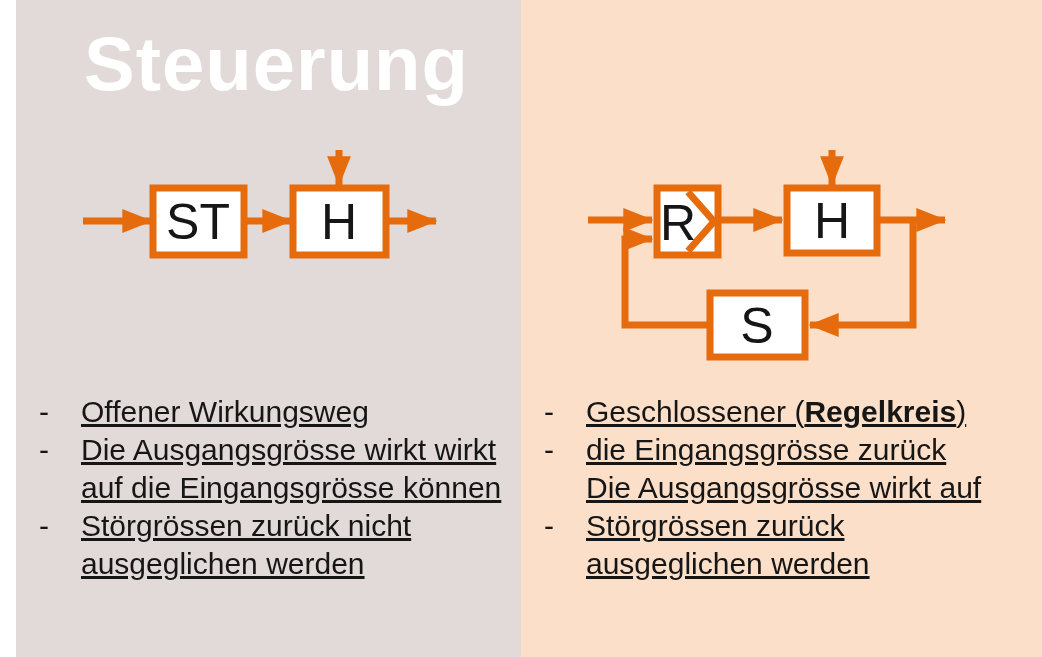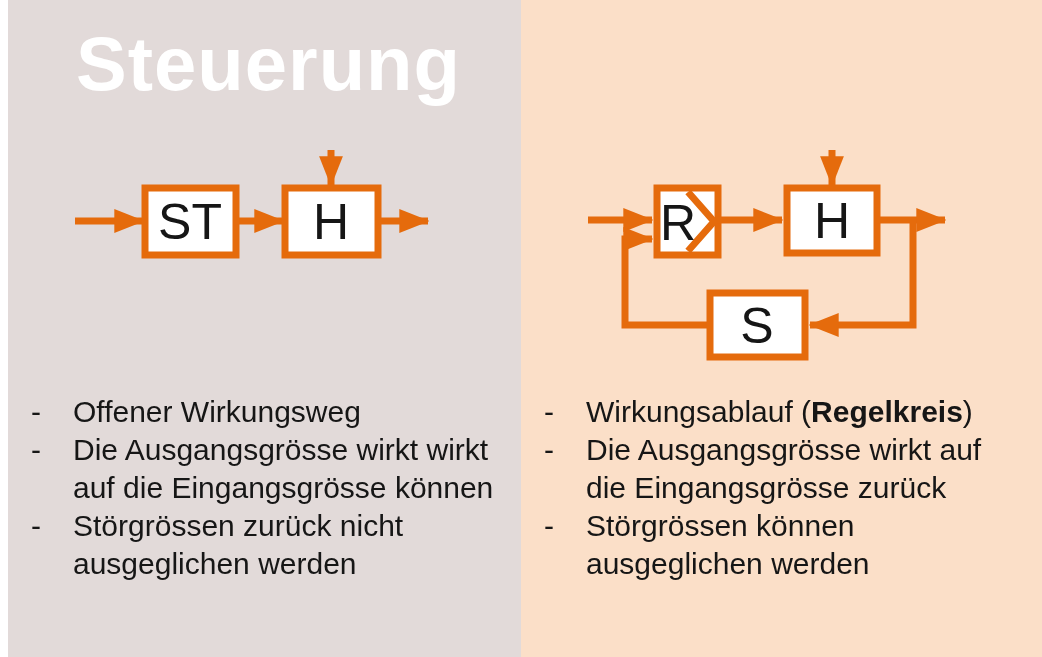--- a/index.html
+++ b/index.html
@@ -11,21 +11,21 @@
     --block-fill:#ffffff;
   }
   *{box-sizing:border-box;}
   html,body{margin:0;padding:0;}
   body{
     width:1042px;height:657px;position:relative;overflow:hidden;
     font-family:"Liberation Sans","DejaVu Sans",sans-serif;
     background:#ffffff;
   }
   .panel{position:absolute;top:0;height:657px;width:521px;}
-  .panel.left{left:8px;background:var(--bg-left);}
+  .panel.left{left:16px;background:var(--bg-left);}
   .panel.right{left:521px;background:var(--bg-right);}
   .title{
     position:absolute;top:18px;left:0;width:100%;margin:0;
     text-align:center;font-size:76px;font-weight:bold;line-height:92px;
     letter-spacing:1px;color:var(--title);white-space:nowrap;
   }
   .diagram{position:absolute;left:0;top:0;}
   .diagram .box{fill:var(--block-fill);stroke:var(--accent);stroke-width:7;}
   .diagram .flow{stroke:var(--accent);stroke-width:7;fill:none;}
   .diagram .blocklabel{
@@ -33,21 +33,21 @@
     font-size:50px;fill:var(--text);
   }
   marker path{fill:var(--accent);}
   .bullets{
     position:absolute;top:393px;left:20px;width:495px;
     margin:0;padding:0;list-style:none;
     font-size:30px;line-height:38px;color:var(--text);
   }
   .bullets li{display:flex;align-items:flex-start;}
   .bullets .dash{flex:0 0 45px;padding-left:3px;}
-  .bullets .btext{flex:1;}
+  .bullets .btext{flex:1;text-decoration:underline;}
   .bullets .b{font-weight:bold;}
 </style>
 </head>
 <body>
 
 <section class="panel left">
   <h1 class="title">Steuerung</h1>
 
   <svg class="diagram" width="521" height="390" viewBox="0 0 521 390" xmlns="http://www.w3.org/2000/svg">
     <defs>
@@ -104,31 +104,31 @@
     <line class="flow" x1="877" y1="220" x2="945" y2="220" marker-end="url(#ah)"></line>
     <path class="flow" d="M913,220 L913,325 L810,325" marker-end="url(#ah)"></path>
     <rect class="box" x="710" y="293" width="95" height="64"></rect>
     <text class="blocklabel" x="757" y="326" text-anchor="middle" dominant-baseline="central">S</text>
   </svg>
 
   <ul class="bullets">
       <li>
         <span class="dash">-</span>
         <div class="btext">
-          <div><span>Wirkungsablauf (</span><span class="b">Regelkreis</span><span>)</span></div>
+          <div><span>Geschlossener (</span><span class="b">Regelkreis</span><span>)</span></div>
         </div>
       </li>
       <li>
         <span class="dash">-</span>
         <div class="btext">
+          <div><span>die Eingangsgrösse zurück</span><span class="b"></span><span></span></div>
           <div><span>Die Ausgangsgrösse wirkt auf</span><span class="b"></span><span></span></div>
-          <div><span>die Eingangsgrösse zurück</span><span class="b"></span><span></span></div>
         </div>
       </li>
       <li>
         <span class="dash">-</span>
         <div class="btext">
-          <div><span>Störgrössen können</span><span class="b"></span><span></span></div>
+          <div><span>Störgrössen zurück</span><span class="b"></span><span></span></div>
           <div><span>ausgeglichen werden</span><span class="b"></span><span></span></div>
         </div>
       </li>
     </ul>
 </section>
 
 </body></html>

